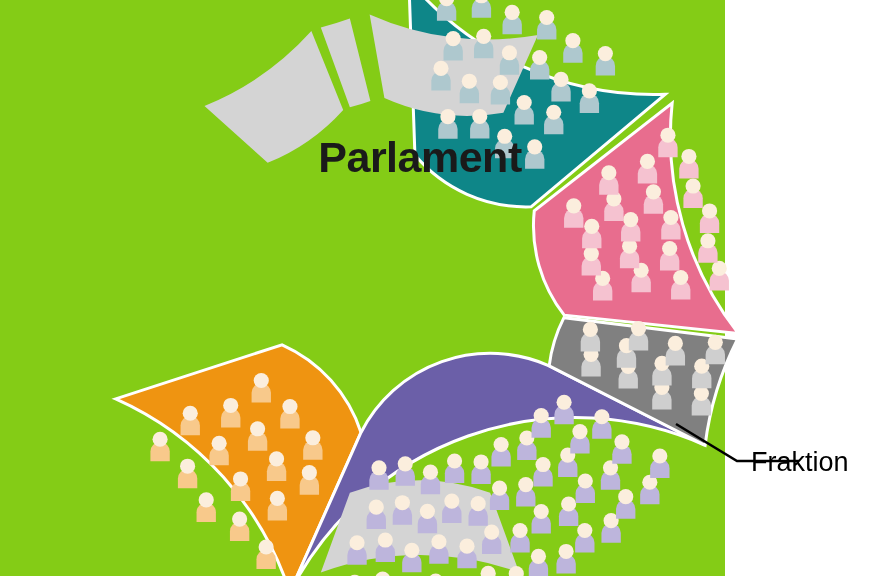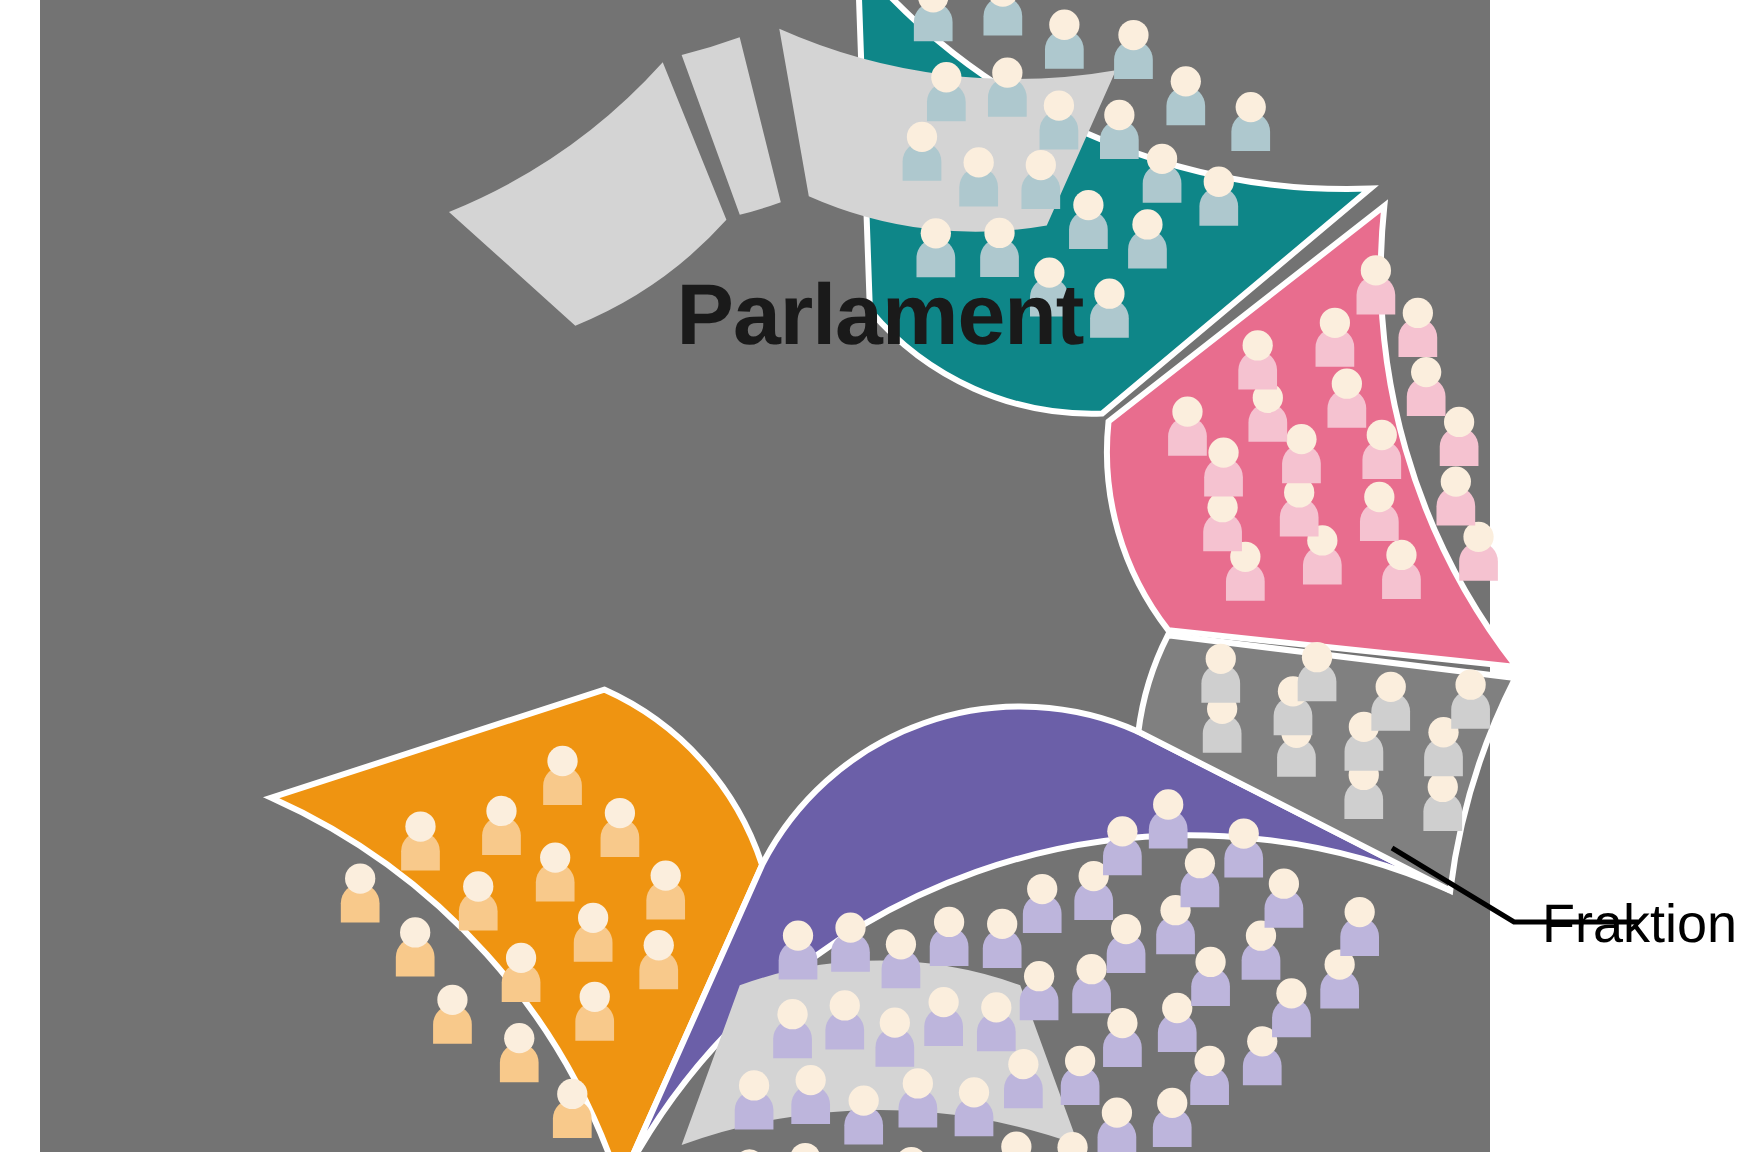--- a/index.html
+++ b/index.html
@@ -11,22 +11,21 @@
   body {
     font-family: "Liberation Sans", sans-serif;
     width: 879px;
     height: 576px;
     overflow: hidden;
   }
   #stage {
     position: relative;
     width: 725px;
     height: 576px;
-    background: #737373;
-    margin-left: 20px;
+    background: #84cc16;
   }
   #diagram {
     position: absolute;
     left: 0;
     top: 0;
     width: 879px;
     height: 576px;
     display: block;
   }
   .title-text {

